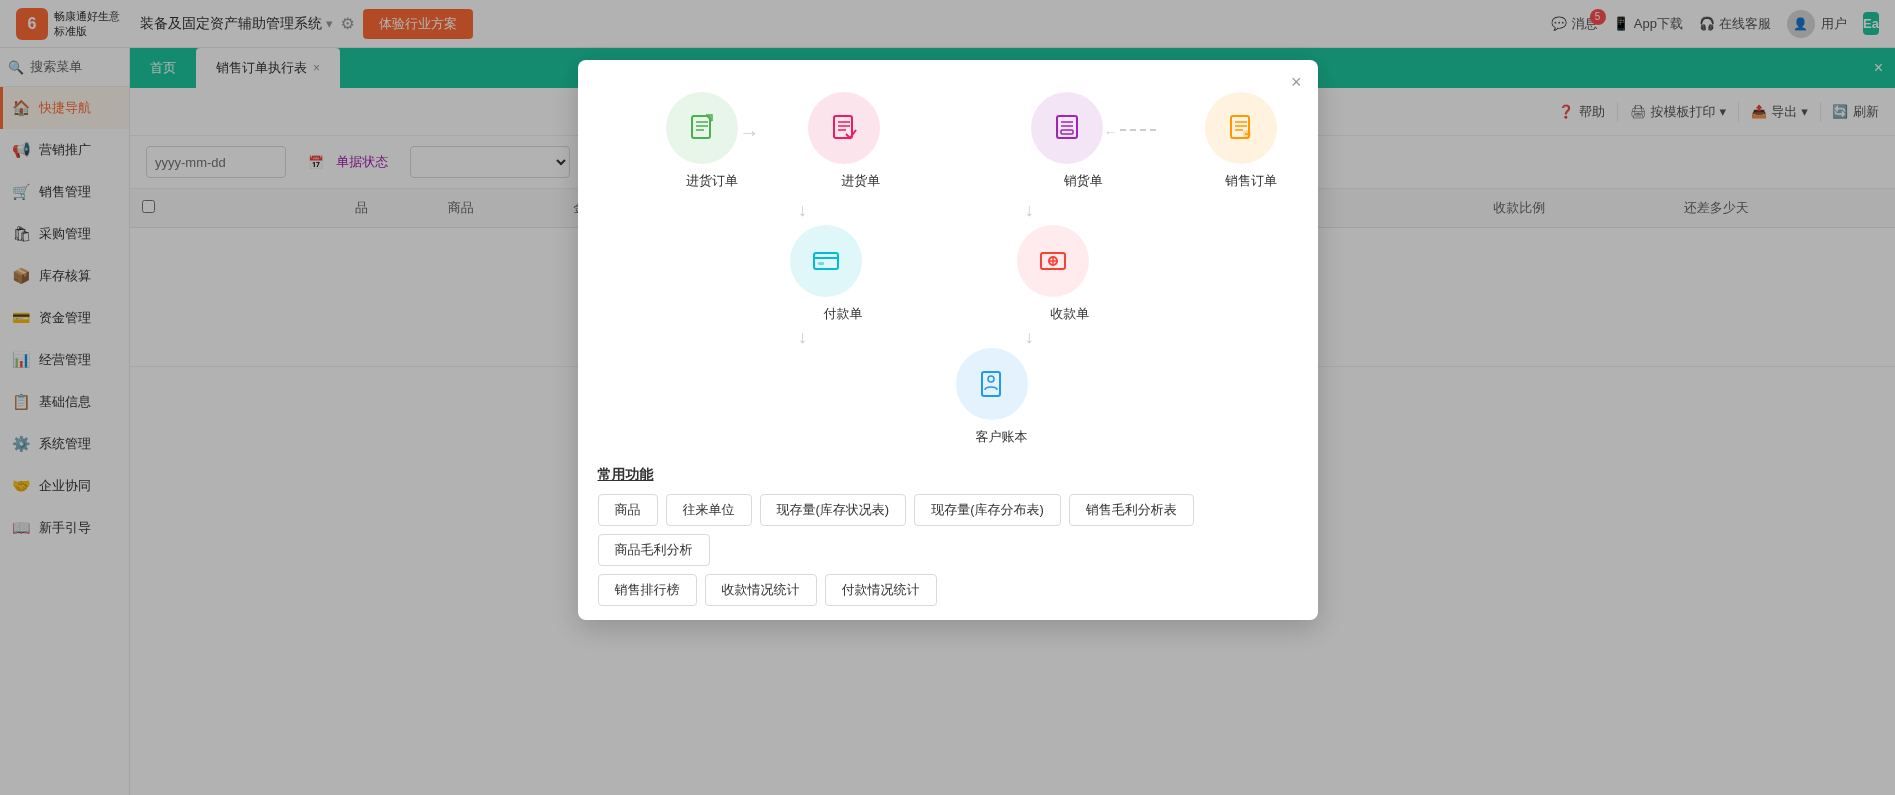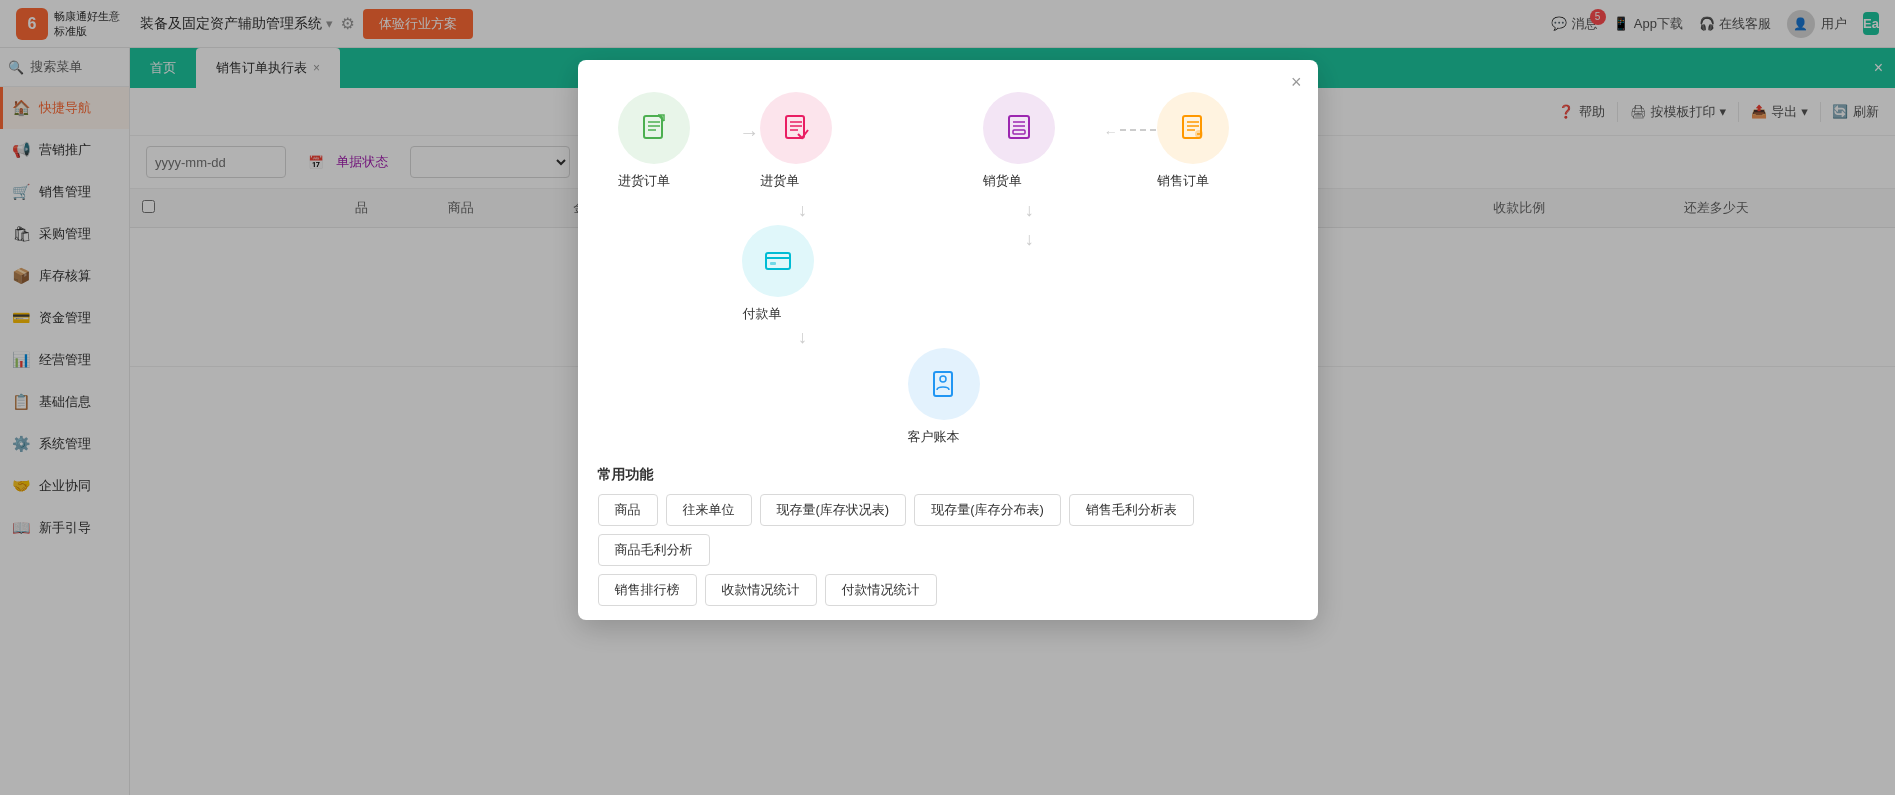--- a/index.html
+++ b/index.html
@@ -64,35 +64,35 @@
     td { padding: 10px 12px; font-size: 13px; color: #333; border-bottom: 1px solid #f0f0f0; }
     .no-data { text-align: center; color: #999; padding: 60px; font-size: 14px; }
 
     
     .modal-overlay { position: fixed; top: 0; left: 0; width: 100%; height: 100%; background: rgba(0,0,0,0.3); z-index: 100; display: flex; justify-content: center; align-items: flex-start; padding-top: 60px; }
     .modal { background: white; border-radius: 8px; width: 740px; max-height: 560px; overflow: hidden; box-shadow: 0 8px 30px rgba(0,0,0,0.2); position: relative; }
     .modal-close { position: absolute; top: 12px; right: 16px; font-size: 18px; color: #999; cursor: pointer; z-index: 10; }
 
     
     .flow-area { padding: 32px 40px 20px; }
-    .flow-node { display: flex; flex-direction: column; align-items: flex-start; gap: 8px; width: 120px; }
+    .flow-node { display: flex; flex-direction: column; align-items: flex-end; gap: 8px; width: 120px; }
     .flow-circle { width: 72px; height: 72px; border-radius: 50%; display: flex; align-items: center; justify-content: center; font-size: 28px; }
     .flow-circle.green { background: #e8f5e9; color: #4caf50; }
     .flow-circle.pink { background: #fce4ec; color: #e91e63; }
     .flow-circle.purple { background: #f3e5f5; color: #9c27b0; }
     .flow-circle.orange { background: #fff3e0; color: #ff9800; }
     .flow-circle.cyan { background: #e0f7fa; color: #00bcd4; }
     .flow-circle.red { background: #ffebee; color: #f44336; }
     .flow-circle.teal { background: #e0f2f1; color: #009688; }
     .flow-circle.blue { background: #e3f2fd; color: #2196f3; }
     .flow-label { font-size: 13px; color: #333; text-align: center; }
 
     
     .common-func { padding: 0 20px 16px; }
-    .common-func-title { font-size: 14px; color: #333; margin-bottom: 10px; font-weight: bold; }
+    .common-func-title { font-size: 14px; color: #333; margin-bottom: 10px; font-weight: bold; text-decoration: underline; }
     .func-btn-row { display: flex; gap: 8px; flex-wrap: wrap; margin-bottom: 8px; }
     .func-btn { border: 1px solid #d9d9d9; background: #fff; border-radius: 4px; padding: 6px 16px; font-size: 13px; color: #333; cursor: pointer; }
 
     
     .ea-badge { background: #1dc8a0; color: white; border-radius: 4px; padding: 4px 0; font-size: 13px; font-weight: bold; }
   </style>
 </head>
 <body>
 
 <div class="app-wrapper">
@@ -358,20 +358,31 @@
             </div>
             <span class="flow-label">付款单</span>
           </div>
           <div style="color:#ccc;font-size:18px;margin-top:4px;">↓</div>
         </div>
 
         <div style="width:100px;"></div>
 
         <div style="width:120px;display:flex;flex-direction:column;align-items:center;">
           <div style="color:#ccc;font-size:18px;margin-bottom:4px;">↓</div>
+          <div class="flow-node">
+            <div class="flow-circle red">
+              <svg width="32" height="32" viewBox="0 0 32 32">
+                  <rect x="4" y="8" width="24" height="16" rx="2" fill="none" stroke="#f44336" stroke-width="2"></rect>
+                  <circle cx="16" cy="16" r="4" fill="none" stroke="#f44336" stroke-width="2"></circle>
+                  <line x1="13" y1="16" x2="19" y2="16" stroke="#f44336" stroke-width="1.5"></line>
+                  <line x1="16" y1="13" x2="16" y2="19" stroke="#f44336" stroke-width="1.5"></line>
+                </svg>
+            </div>
+            <span class="flow-label">收款单</span>
+          </div>
           <div style="color:#ccc;font-size:18px;margin-top:4px;">↓</div>
         </div>
 
         <div style="width:60px;"></div>
         <div style="width:120px;"></div>
       </div>
 
       <div style="display:flex; justify-content:space-around; align-items:flex-start; margin-top:0;">
         <div style="width:120px;"></div>
         <div style="width:100px;"></div>

